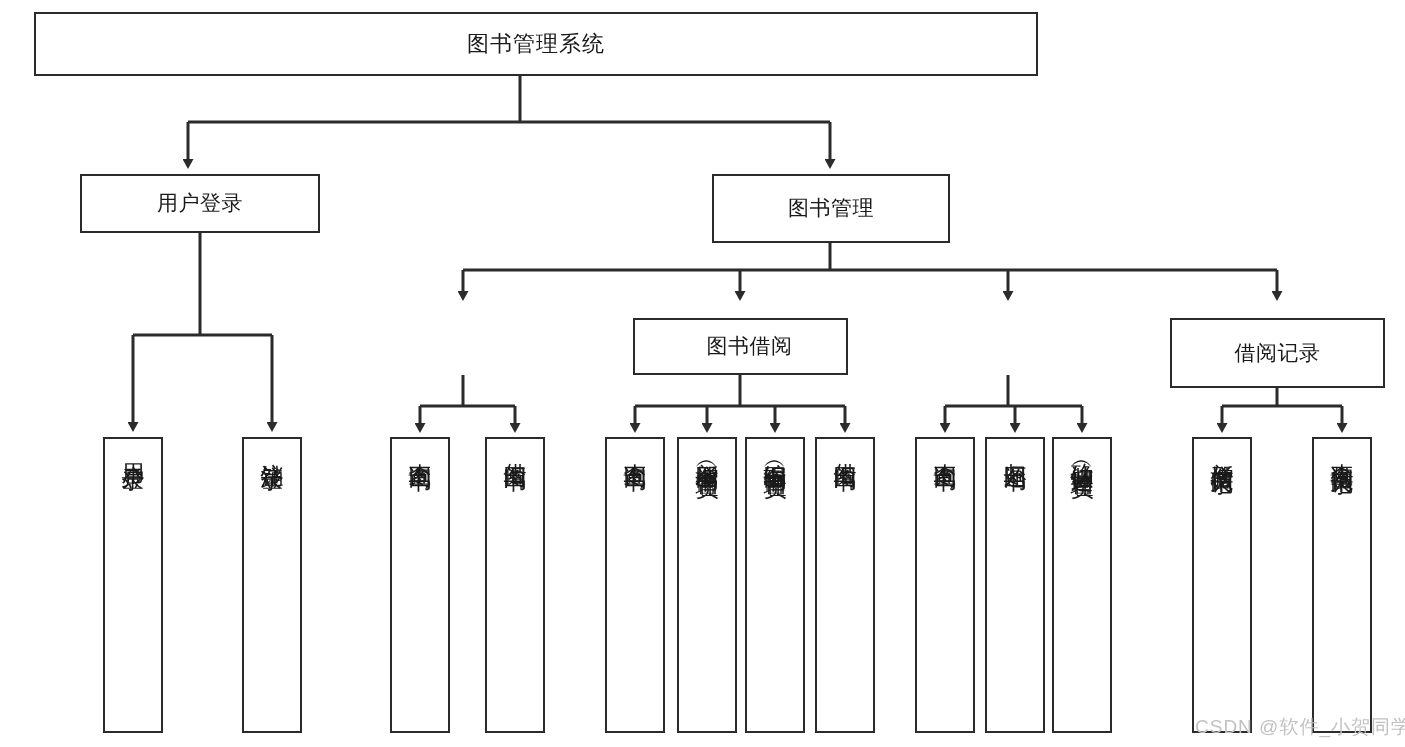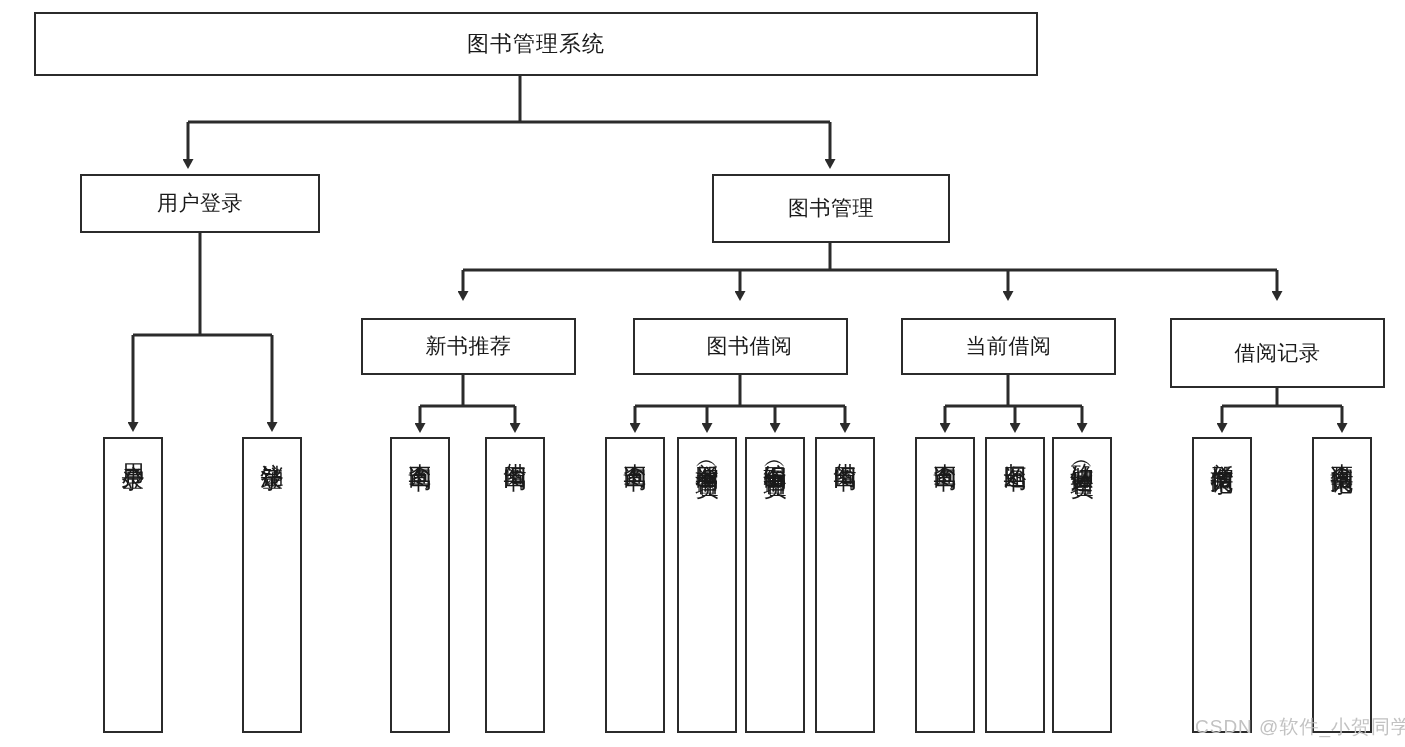--- a/index.html
+++ b/index.html
@@ -131,28 +131,22 @@
     <span class="label">图书管理系统</span>
   </div>
 
   <div class="node horizontal" style="left:80px; top:174px; width:240px; height:59px;">
     <span class="label">用户登录</span>
   </div>
   <div class="node horizontal" style="left:712px; top:174px; width:238px; height:69px;">
     <span class="label">图书管理</span>
   </div>
 
-  <div class="node horizontal" style="left:361px; top:318px; width:215px; height:57px;">
-    <span class="label">新书推荐</span>
-  </div>
   <div class="node horizontal" style="left:633px; top:318px; width:215px; height:57px;padding-left:18px;">
     <span class="label">图书借阅</span>
-  </div>
-  <div class="node horizontal" style="left:901px; top:318px; width:215px; height:57px;">
-    <span class="label">当前借阅</span>
   </div>
   <div class="node horizontal" style="left:1170px; top:318px; width:215px; height:70px;">
     <span class="label">借阅记录</span>
   </div>
 
   <div class="node vertical" style="left:103px; top:437px; width:60px; height:296px;">
     <span class="label">用户登录</span>
   </div>
   <div class="node vertical" style="left:242px; top:437px; width:60px; height:296px;">
     <span class="label">注销登录</span>

